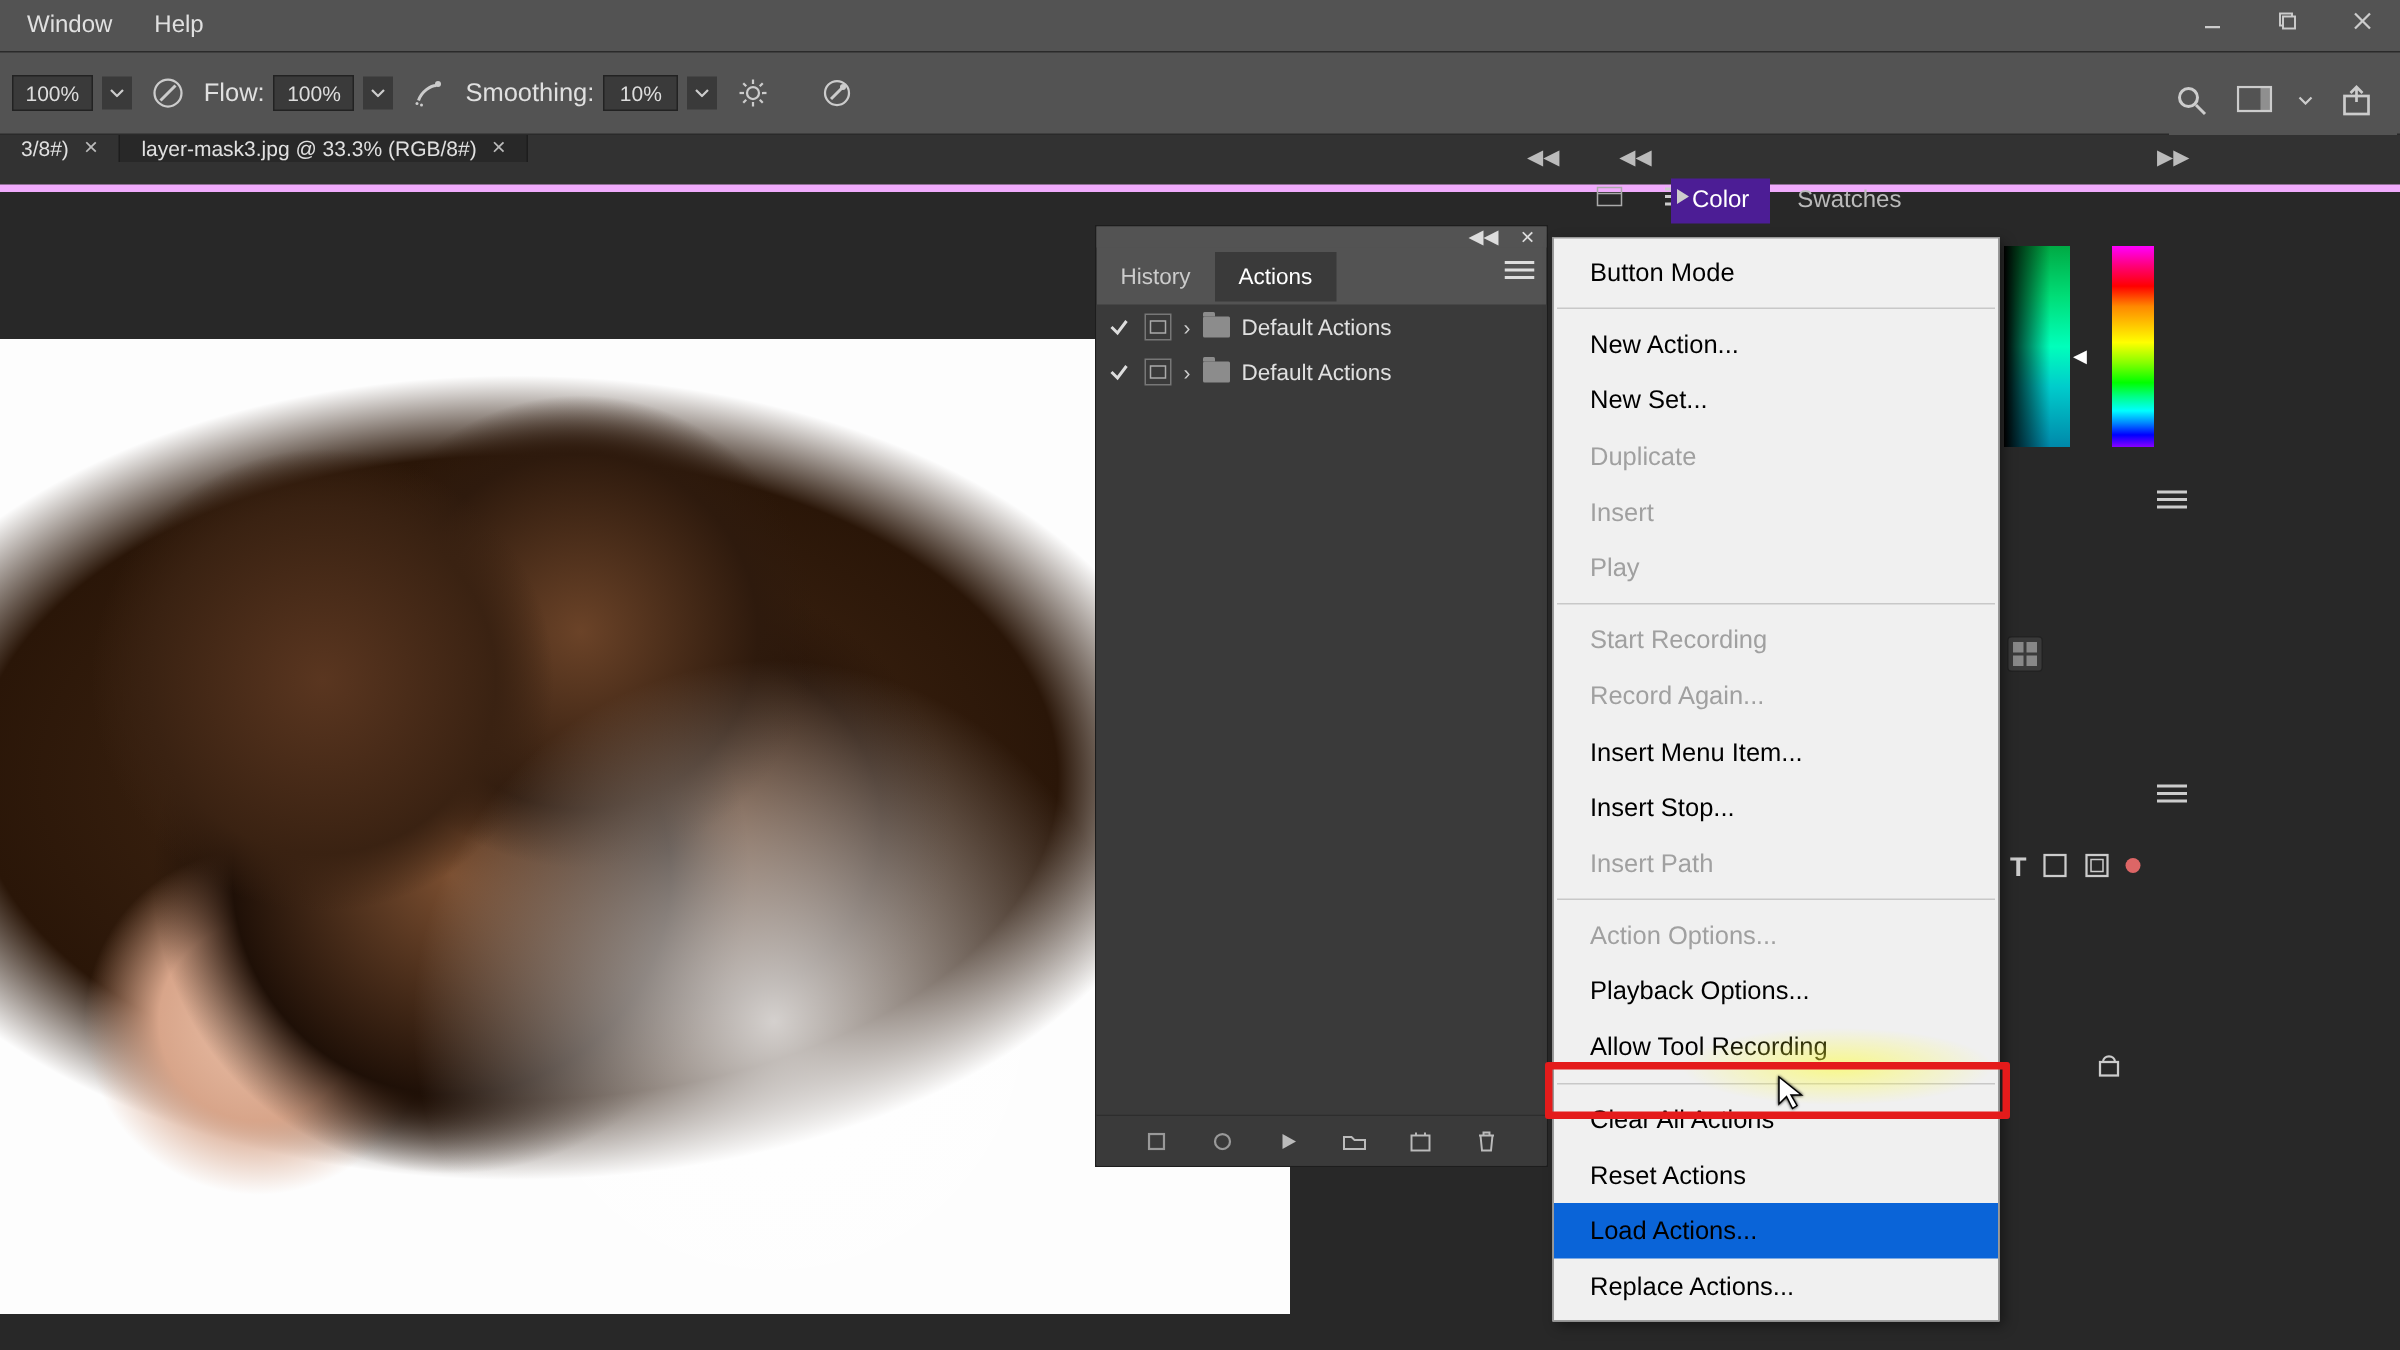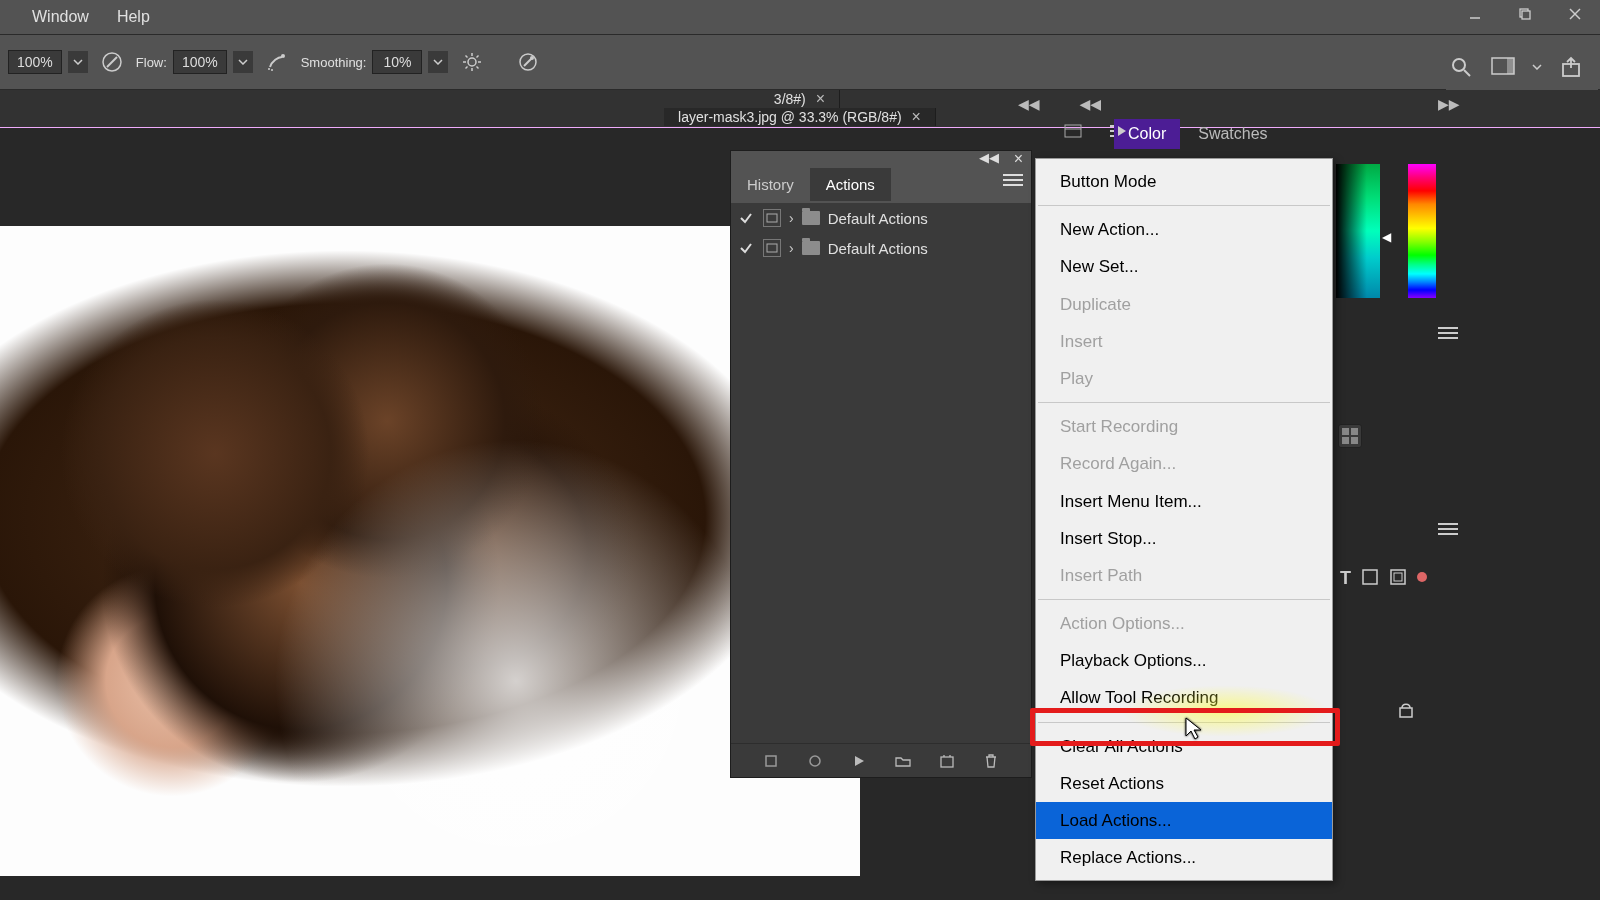--- a/index.html
+++ b/index.html
@@ -1,36 +1,36 @@
 <!DOCTYPE html>
 <html><head>
 <meta charset="utf-8">
 <style>
   * { margin: 0; padding: 0; box-sizing: border-box; font-family: "Segoe UI", Tahoma, sans-serif; font-size: 14px; user-select: none; }
   body { background: #323232; width: 1600px; height: 900px; overflow: hidden; position: relative; color: #e0e0e0; }
 
   
-  .menubar { height: 34px; background: #535353; display: flex; align-items: center; padding: 0 20px; gap: 4px; }
+  .menubar { height: 34px; background: #535353; display: flex; align-items: center; padding: 0 6px; gap: 4px; }
   .menubar .menu-item { padding: 6px 12px; font-size: 16px; cursor: pointer; }
   .win-controls { position: absolute; right: 0; top: 0; height: 28px; display: flex; }
   .win-controls .wc { width: 50px; height: 28px; display: flex; align-items: center; justify-content: center; color: #ccc; background:#535353;}
   .win-controls .wc svg { width: 14px; height: 14px; }
 
   
   .optbar { height: 56px; background: #535353; display: flex; align-items: center; padding: 0 8px; gap: 10px; border-top: 1px solid #2a2a2a; border-bottom: 1px solid #2a2a2a; }
   .opt-field { display: flex; align-items: center; gap: 6px; }
   .opt-input { background: #3a3a3a; border: 1px solid #222; padding: 3px 8px; color: #ddd; min-width: 50px; text-align: center; }
   .chevbtn { width: 20px; height: 22px; background: #3a3a3a; display:flex; align-items:center; justify-content:center;}
   .opt-icon { width: 28px; height: 28px; display: flex; align-items: center; justify-content: center; }
-  .opt-label { font-size: 13px; }
+  .opt-label { font-size: 17px; }
   .right-tools { position: absolute; right: 2px; top: 40px; height: 54px; display: flex; align-items: center; gap: 12px; padding-right:12px; background:#535353;}
   .right-tools .rt { width: 30px; height: 30px; display: flex; align-items: center; justify-content: center; }
 
   
-  .tabsbar { height: 38px; background: #323232; display: flex; align-items: center; border-bottom: 1px solid #f0abfc; position:relative;flex-direction:column;}
+  .tabsbar { height: 38px; background: #323232; display: flex; align-items: flex-start; border-bottom: 5px solid #f0abfc; position:relative;}
   .doctab { display: flex; align-items: center; padding: 0 14px; font-size: 15px; gap: 10px; border-right: 1px solid #1d1d1d; background:#323232;}
   .doctab.active { background: #282828; }
   .doctab .close { color: #bbb; font-size: 16px; }
   .collapse-arrows { position:absolute; left: 1018px; top:6px; color:#bbb; display:flex; gap:40px; font-size:14px;}
 
   
   .workspace { position: absolute; left: 0; top: 128px; right: 0; bottom: 0; background: #282828; }
   .canvas { position: absolute; left: 0; top: 98px; width: 860px; height: 650px; background: #fff; overflow:hidden;}
   .photo {
     position:absolute; inset:0;

